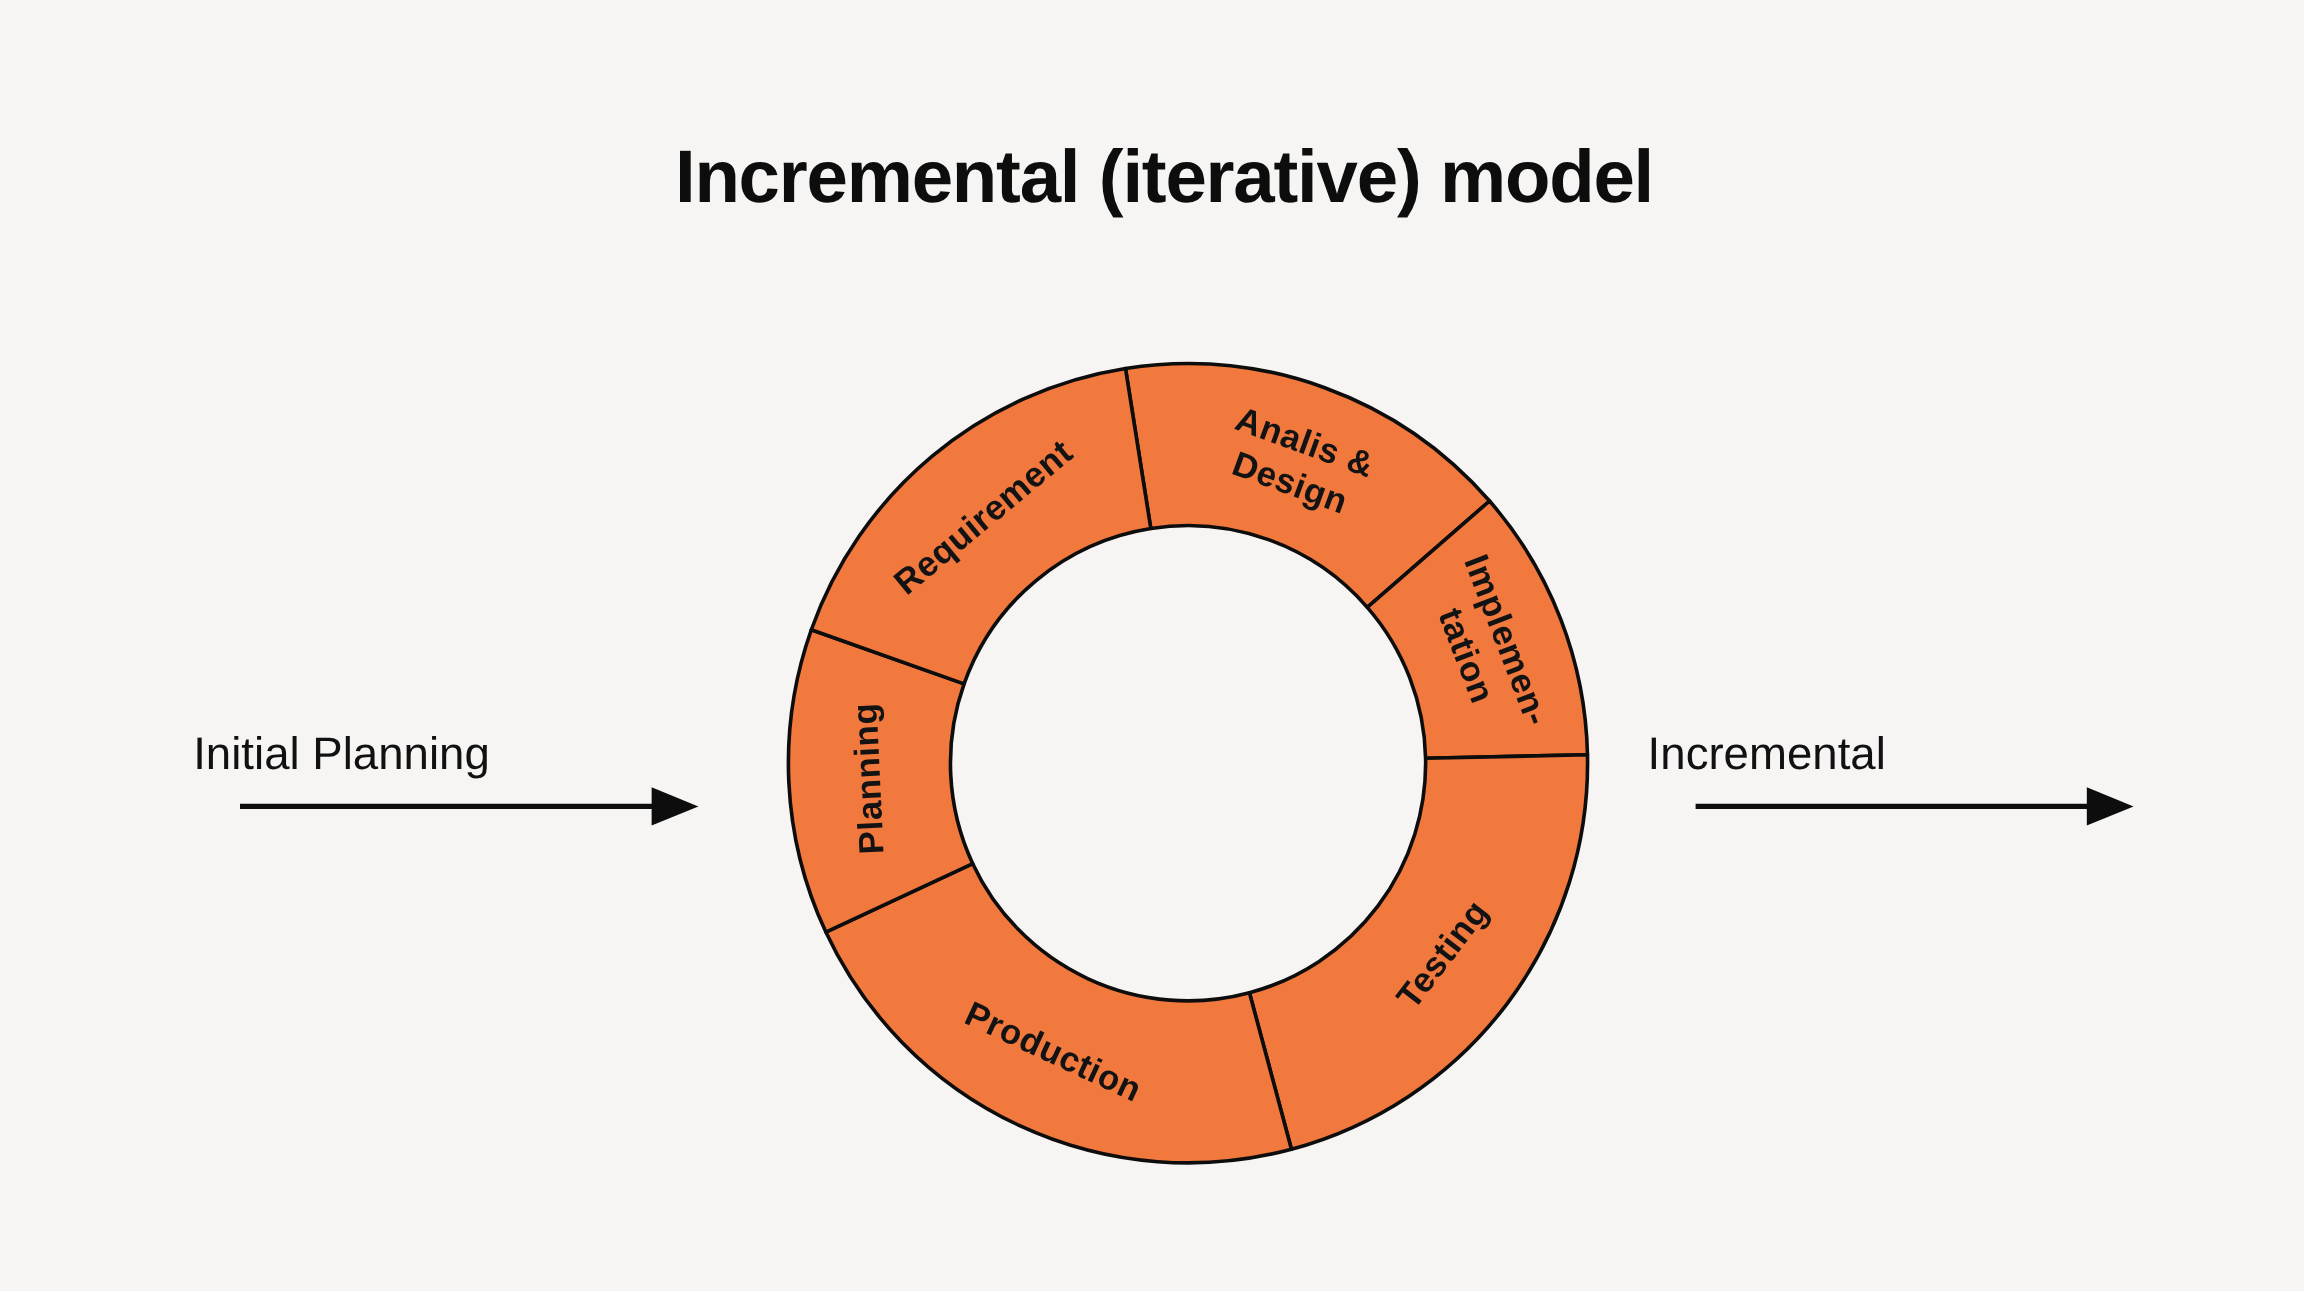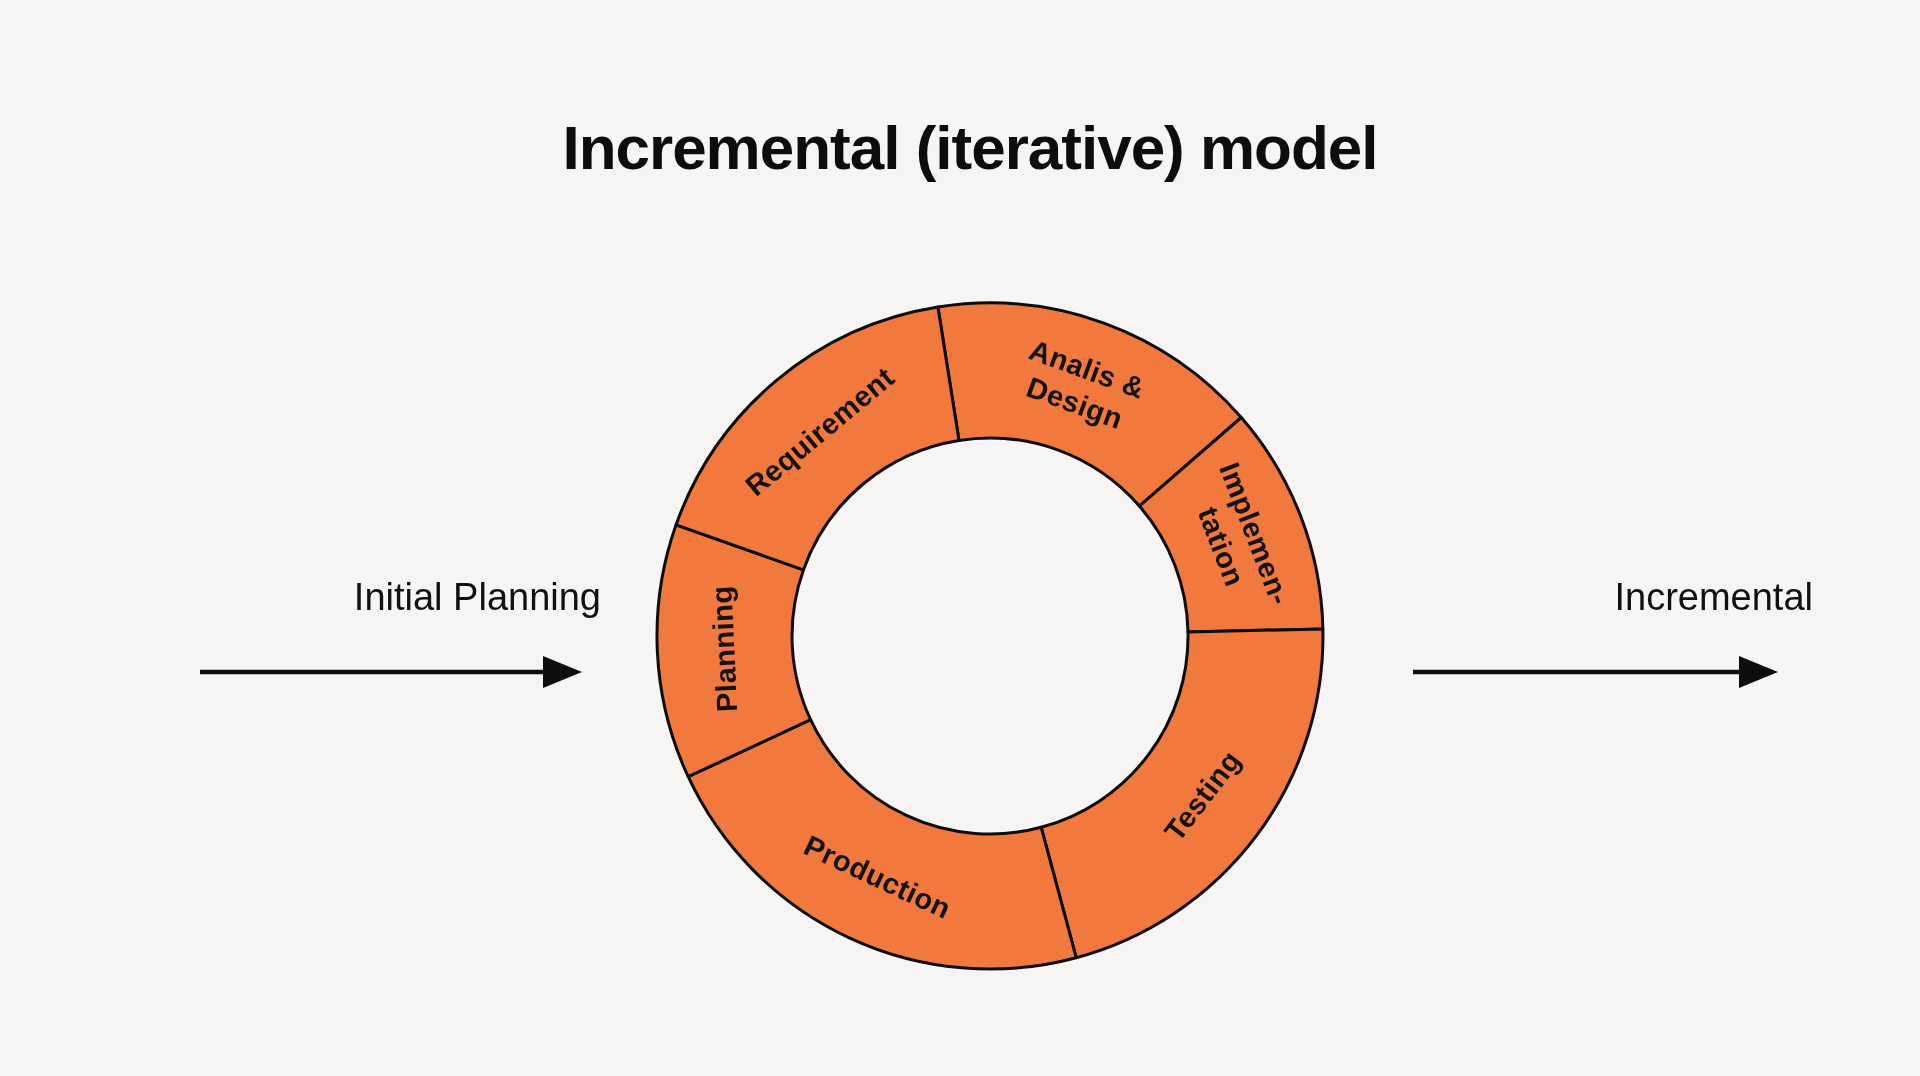--- a/index.html
+++ b/index.html
@@ -25,22 +25,22 @@
     width: 1940px;
     text-align: center;
     font-size: 62px;
     font-weight: 700;
     letter-spacing: -1px;
     color: #0D0D0D;
   }
   .flow-label {
     position: absolute;
     width: 440px;
-    text-align: right;
-    top: 576px;
+    text-align: left;
+    top: 608px;
     font-size: 38px;
     font-weight: 500;
     color: #111111;
   }
   .flow-label.left  { left: 161px; }
   .flow-label.right { left: 1373px; }
   svg.scene {
     position: absolute;
     top: 0;
     left: 0;

